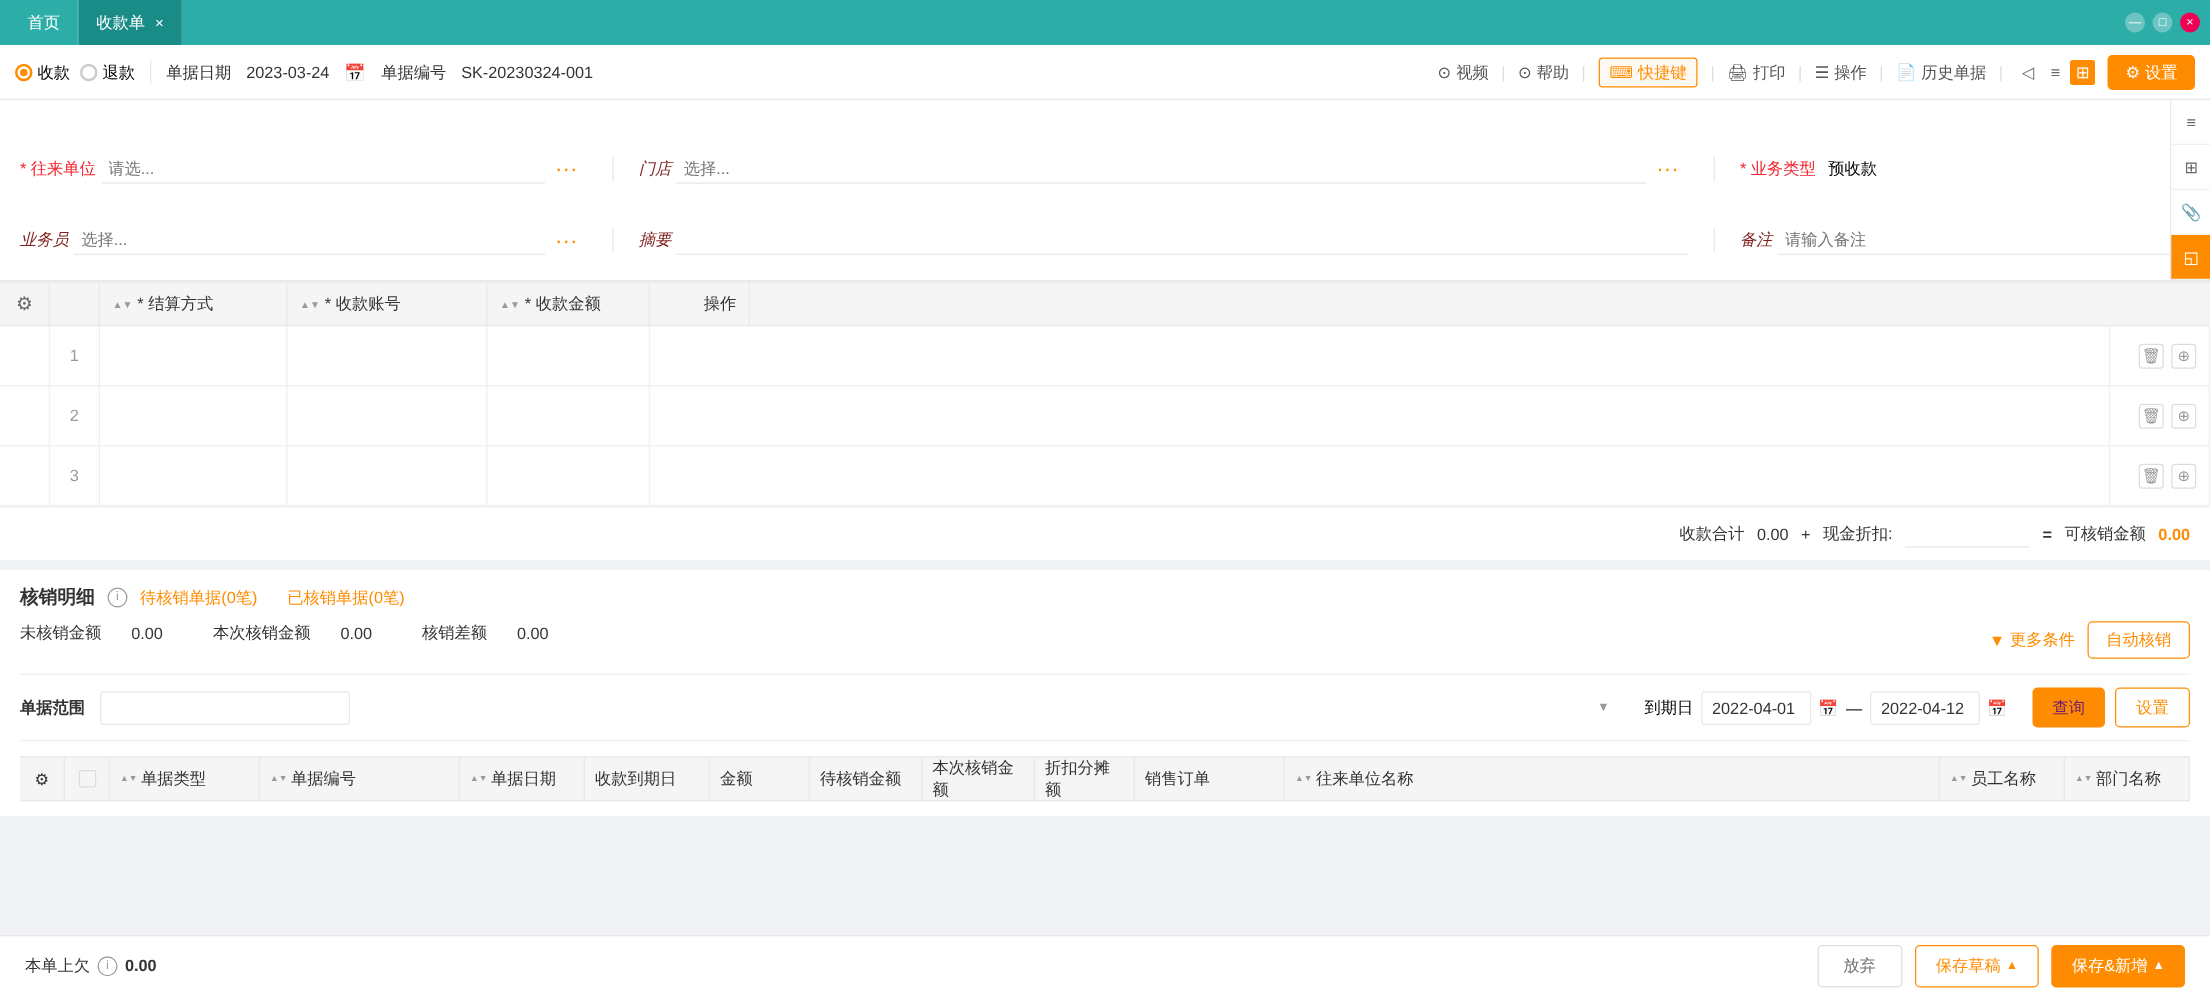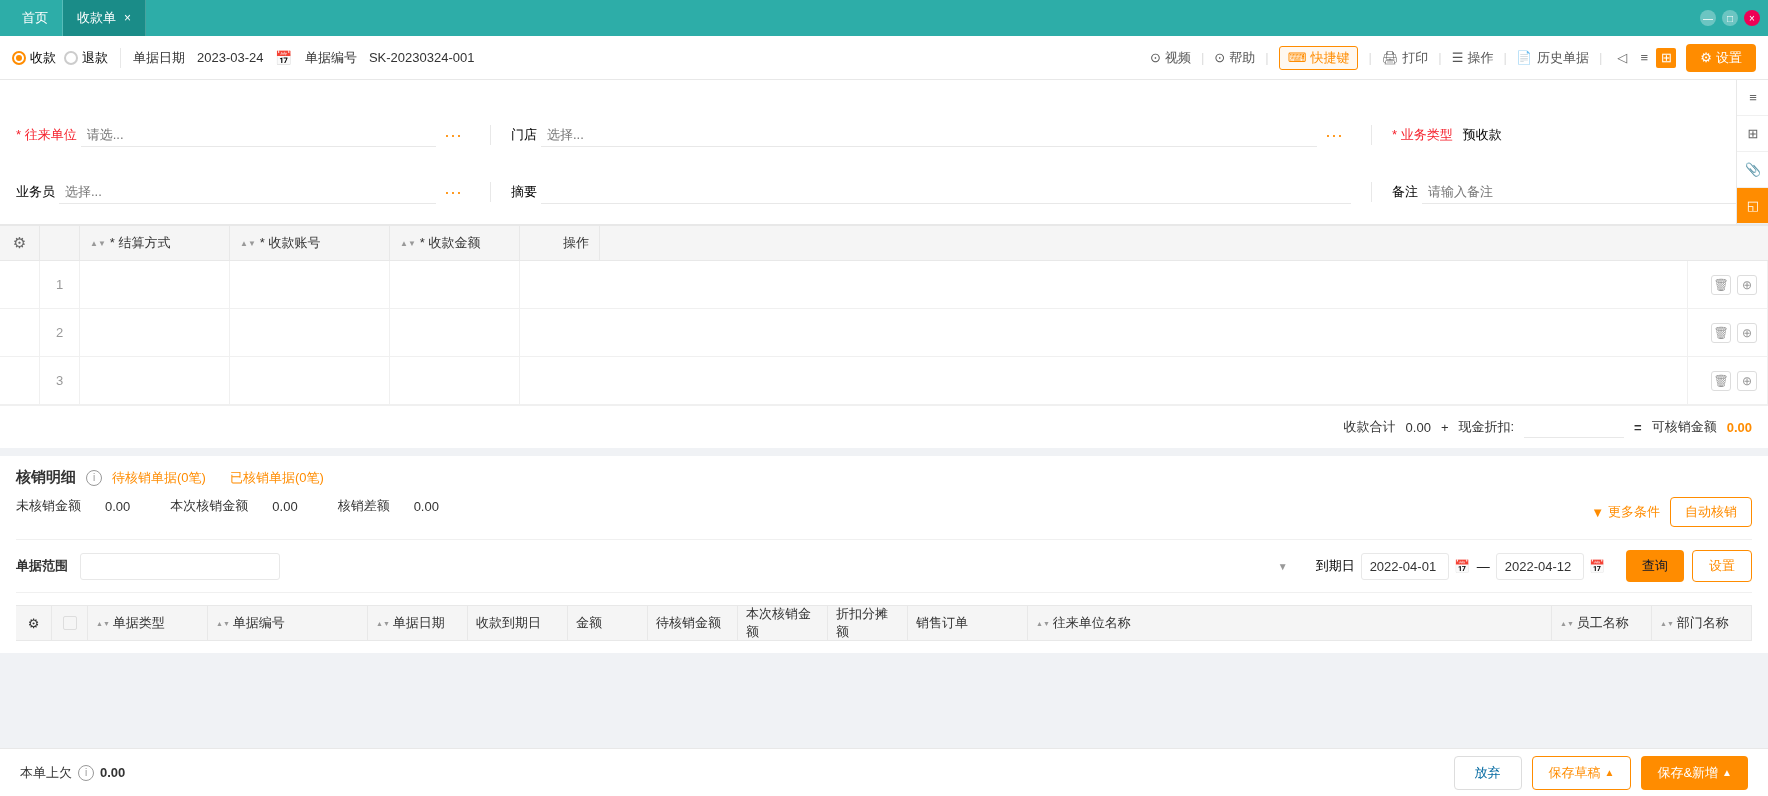--- a/index.html
+++ b/index.html
@@ -64,21 +64,21 @@
 
     
     .form-area {
       background: #fff;
       padding: 10px 16px;
       border-bottom: 1px solid #e8e8e8;
     }
     .form-row { display: flex; align-items: center; gap: 0; margin-bottom: 10px; margin-top: 33px; }
     .form-field { display: flex; align-items: center; flex: 1; }
     .form-field label { color: #f5222d; margin-right: 4px; white-space: nowrap; }
-    .form-field label.normal { color: #000000; }
+    .form-field label.normal { color: #7f1d1d; font-style: italic; }
     .form-field .field-input {
       flex: 1;
       border: none;
       border-bottom: 1px solid #e8e8e8;
       padding: 4px 6px;
       color: #999;
       outline: none;
       font-size: 13px;
       min-width: 0;
     }
@@ -148,21 +148,21 @@
     }
     .filter-field { display: flex; align-items: center; gap: 6px; flex: 1; }
     .filter-field label { color: #333; white-space: nowrap; font-weight: bold; }
     .filter-select { border: 1px solid #e8e8e8; border-radius: 3px; padding: 5px 28px 5px 8px; color: #333; outline: none; font-size: 13px; background: #fff; appearance: none; position: relative; min-width: 200px; }
     .select-wrapper { position: relative; display: flex; align-items: center; }
     .select-arrow { position: absolute; right: 8px; color: #999; pointer-events: none; font-size: 10px; }
     .date-range { display: flex; align-items: center; gap: 6px; }
     .date-input { border: 1px solid #e8e8e8; border-radius: 3px; padding: 5px 8px; outline: none; font-size: 13px; width: 88px; color: #333; }
     .date-cal-icon { color: #ff8c00; cursor: pointer; }
     .filter-actions { display: flex; gap: 8px; }
-    .query-btn { background: #ff8c00; color: #0f172a; border: none; border-radius: 4px; padding: 6px 16px; cursor: pointer; }
+    .query-btn { background: #ff8c00; color: #701a75; border: none; border-radius: 4px; padding: 6px 16px; cursor: pointer; }
     .set-btn { background: #fff; border: 1px solid #ff8c00; color: #ff8c00; border-radius: 4px; padding: 6px 16px; cursor: pointer; }
     .bottom-table-header { display: flex; align-items: center; background: #f5f5f5; border-top: 1px solid #e8e8e8; border-bottom: 1px solid #e8e8e8; height: 36px; font-size: 12px; color: #333; }
     .bth { padding: 0 8px; border-right: 1px solid #e8e8e8; height: 100%; display: flex; align-items: center; gap: 3px; font-weight: 500; }
     .bth .sort { display: flex; flex-direction: column; font-size: 7px; color: #999; cursor: pointer; }
     .col-gear { width: 36px; flex-shrink: 0; justify-content: center; }
     .col-chk { width: 36px; flex-shrink: 0; justify-content: center; }
     .col-billtype { width: 120px; flex-shrink: 0; }
     .col-billno { width: 160px; flex-shrink: 0; }
     .col-billdate { width: 100px; flex-shrink: 0; }
     .col-duedate { width: 100px; flex-shrink: 0; }
@@ -185,21 +185,21 @@
       background: #fff;
       border-top: 1px solid #e8e8e8;
       display: flex;
       align-items: center;
       padding: 0 20px;
       gap: 16px;
       z-index: 100;
     }
     .bottom-bar .left { display: flex; align-items: center; gap: 6px; color: #333; font-size: 13px; }
     .bottom-bar .right { margin-left: auto; display: flex; gap: 10px; }
-    .btn-discard { background: #fff; border: 1px solid #ddd; color: #0369a1; border-radius: 4px; padding: 7px 20px; cursor: pointer; text-align: center; }
+    .btn-discard { background: #fff; border: 1px solid #ddd; color: #737373; border-radius: 4px; padding: 7px 20px; cursor: pointer; text-align: center; }
     .btn-save-draft { background: #fff; border: 1px solid #ff8c00; color: #ff8c00; border-radius: 4px; padding: 7px 16px; cursor: pointer; display: flex; align-items: center; gap: 4px; }
     .btn-save-new { background: #ff8c00; border: none; color: #fff; border-radius: 4px; padding: 7px 16px; cursor: pointer; display: flex; align-items: center; gap: 4px; }
     .btn-arrow { font-size: 10px; }
 
     
     .right-sidebar {
       position: fixed;
       right: 0;
       top: 80px;
       width: 32px;

